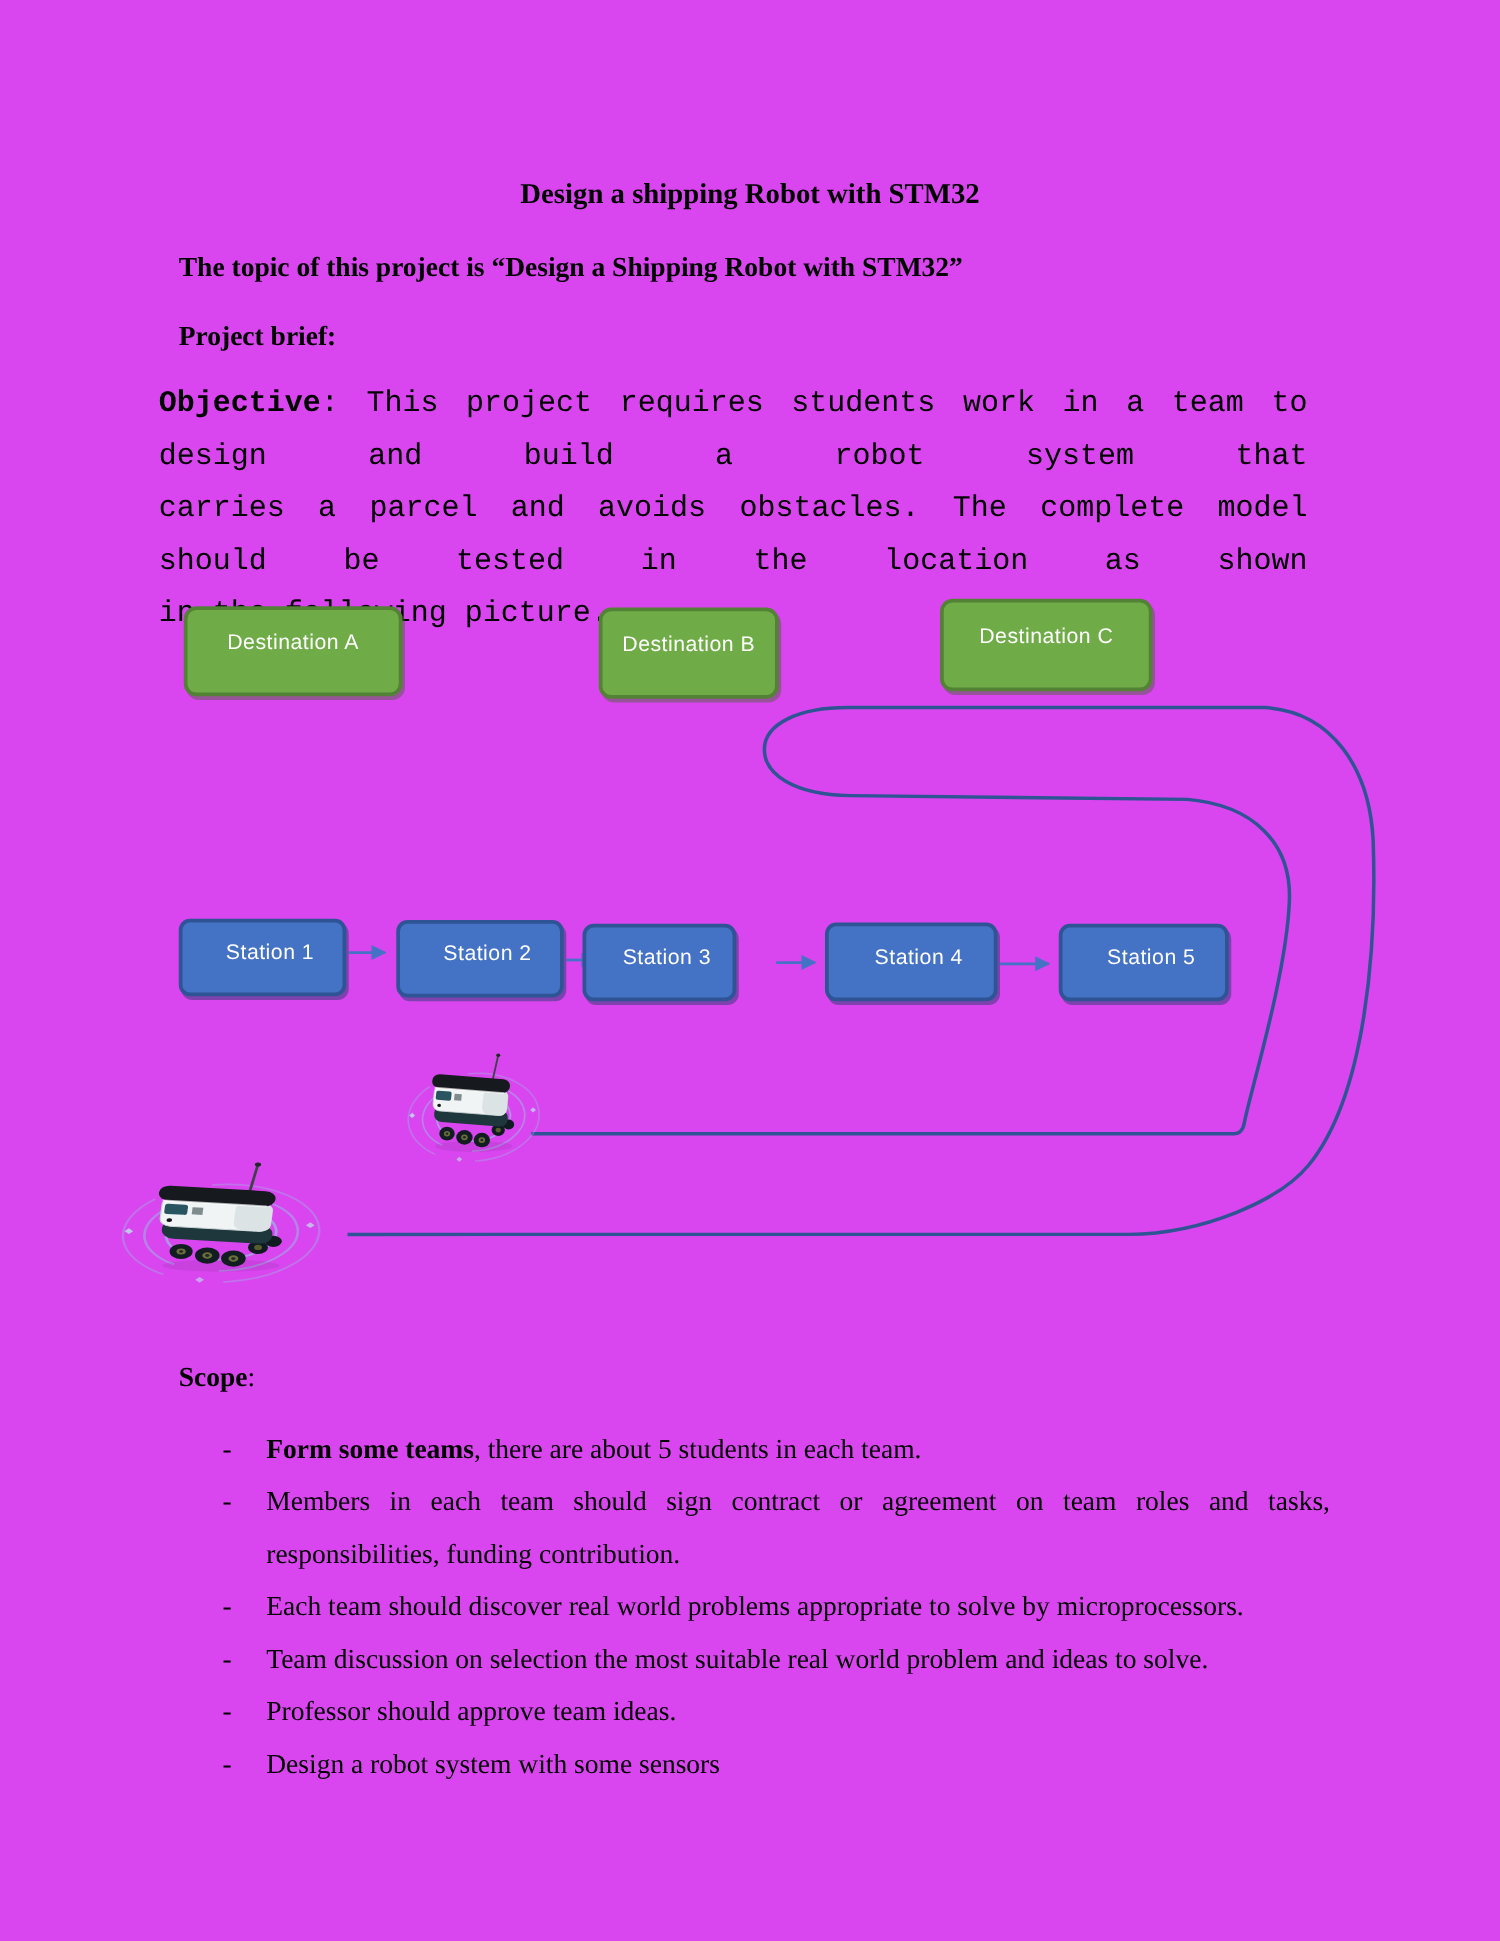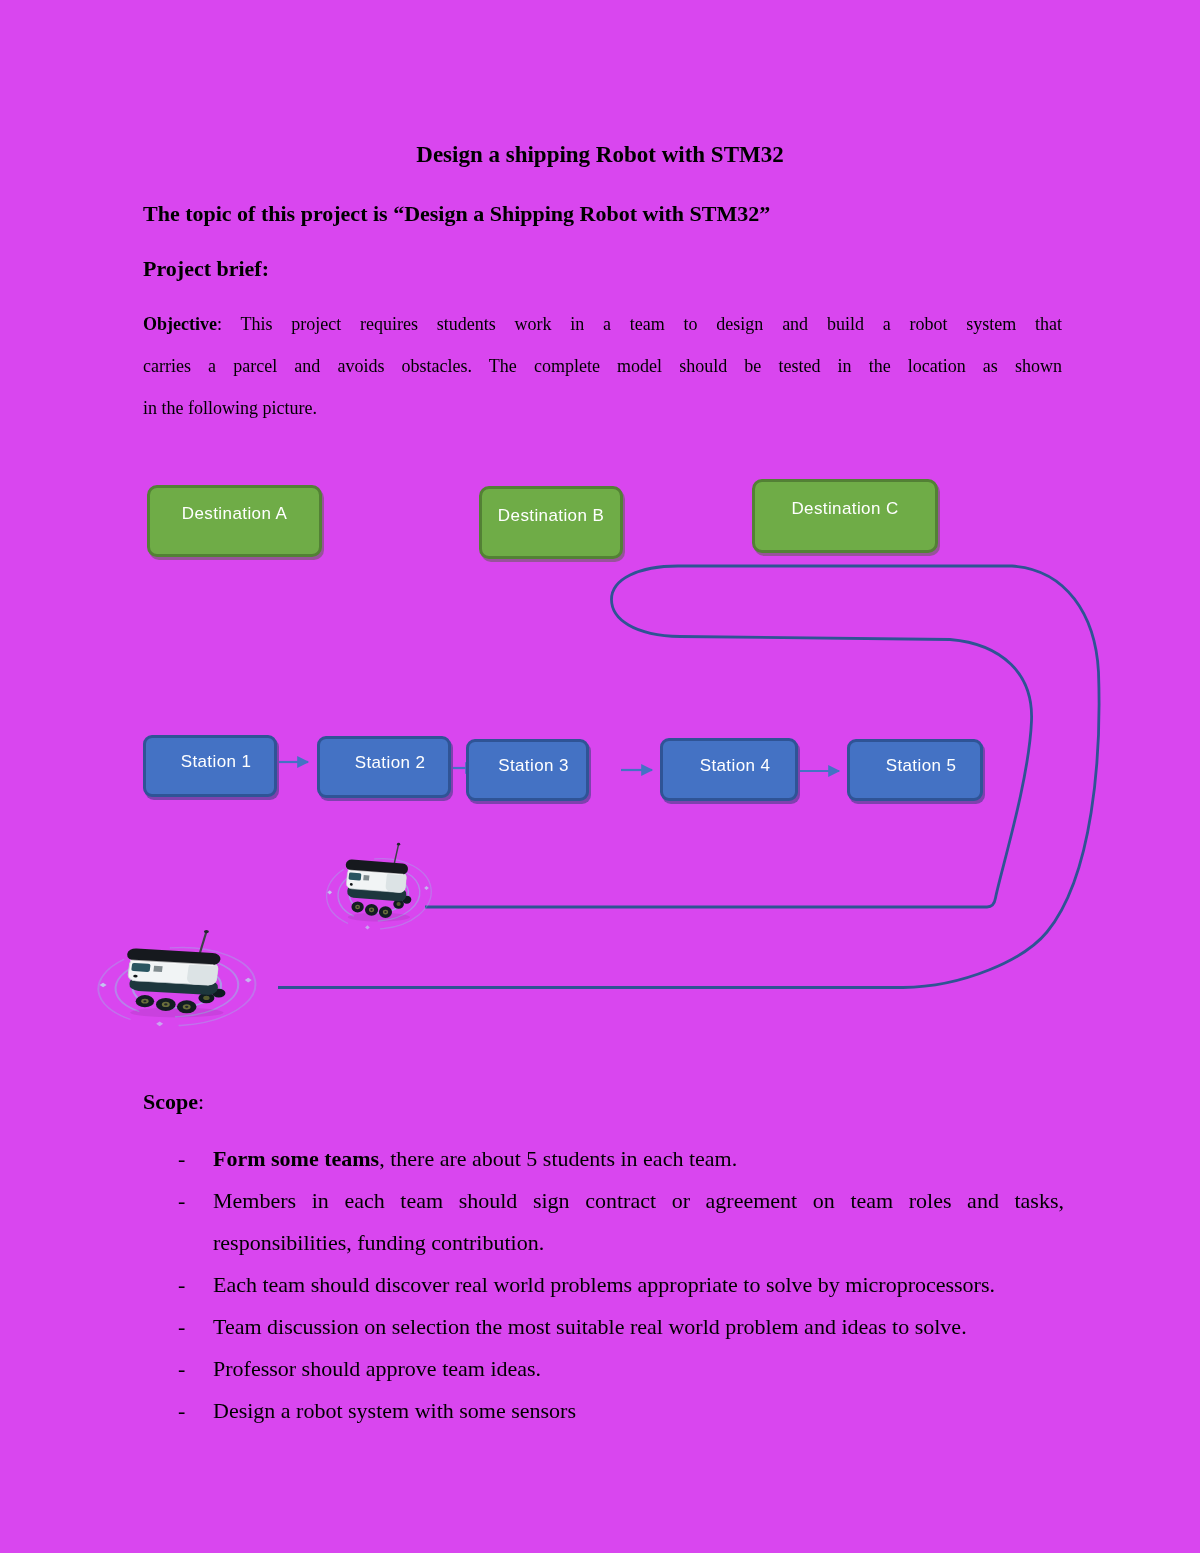--- a/index.html
+++ b/index.html
@@ -7,21 +7,21 @@
     position:relative;width:1200px;height:1553px;background:#d946ef;
     font-family:"Liberation Serif","DejaVu Serif",serif;color:#000;overflow:hidden;
   }
   .abs{position:absolute;}
   .doc-title{
     left:0;top:134px;width:1200px;text-align:center;
     font-size:23px;font-weight:bold;line-height:42px;
   }
   .topic{left:143px;top:193px;width:919px;font-size:22px;font-weight:bold;line-height:42px;}
   .brief{left:143px;top:248px;width:919px;font-size:22px;font-weight:bold;line-height:42px;}
-  .objective{left:143px;top:303px;width:919px;font-size:18px;line-height:42px;}
+  .objective{left:127px;top:303px;width:919px;font-size:24px;line-height:42px;font-family:Liberation Mono, monospace;}
   .jline{text-align:justify;text-align-last:justify;text-justify:inter-word;}
   .b{font-weight:bold;}
   .scope-heading{left:143px;top:1081px;width:919px;font-size:22px;line-height:42px;}
   .bullets{left:178px;top:1138px;width:886px;font-size:22px;line-height:42px;}
   .bullet-row{display:flex;align-items:flex-start;}
   .bullet-marker{width:35px;flex:0 0 35px;}
   .bullet-text{flex:1 1 auto;min-width:0;}
   
   .diagram{left:0;top:478px;width:1200px;height:580px;}
   .diagram svg{position:absolute;left:0;top:0;overflow:visible;}
@@ -135,21 +135,21 @@
       <use href="#robotShape" transform="translate(333,372) scale(0.82,0.73)"></use>
       <use href="#robotShape" transform="translate(108,460) scale(1.23,0.81)"></use>
     </svg>
 
     <div class="nodebox dest" style="left:147px;top:7px;width:175px;height:72px">
       <span>Destination A</span>
     </div>
     <div class="nodebox dest" style="left:479px;top:8px;width:144px;height:73px">
       <span>Destination B</span>
     </div>
-    <div class="nodebox dest" style="left:752px;top:1px;width:186px;height:74px">
+    <div class="nodebox dest" style="left:752px;top:1px;width:170px;height:74px">
       <span>Destination C</span>
     </div>
 
     <div class="nodebox station" style="left:143px;top:257px;width:134px;height:62px">
       <span>Station 1</span>
     </div>
     <div class="nodebox station" style="left:317px;top:258px;width:134px;height:62px">
       <span>Station 2</span>
     </div>
     <div class="nodebox station" style="left:466px;top:261px;width:123px;height:62px">

